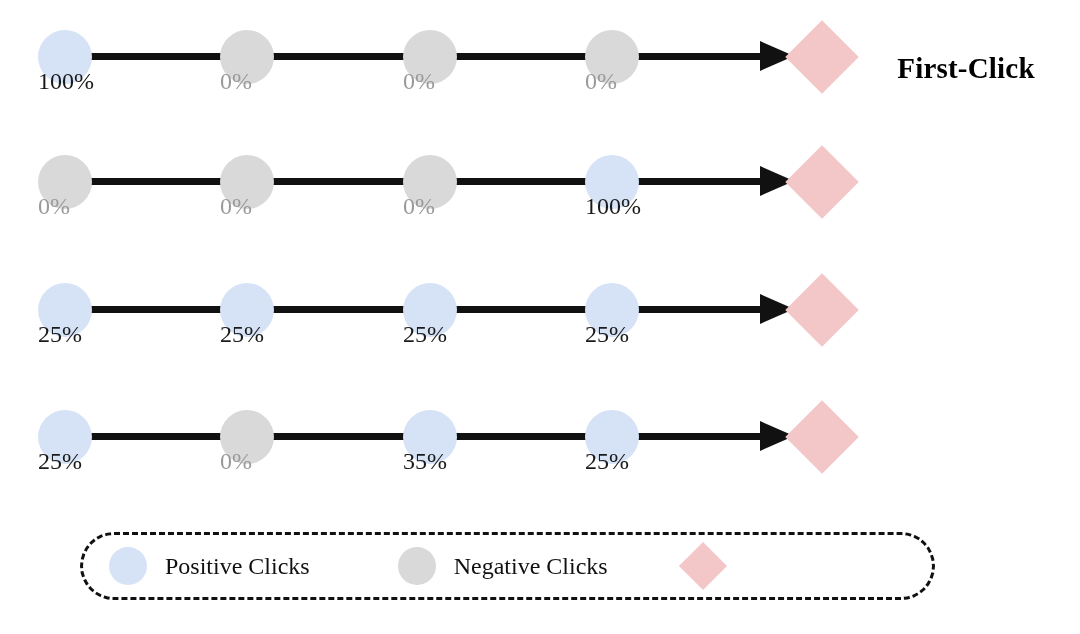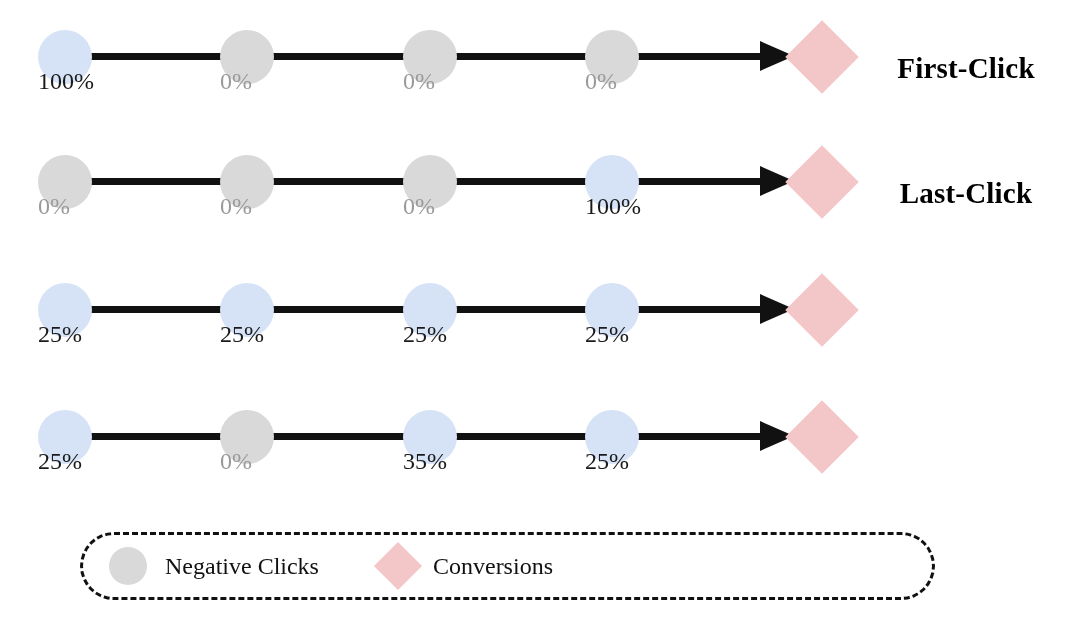--- a/index.html
+++ b/index.html
@@ -123,21 +123,21 @@
     align-items: center;
     padding-left: 26px;
     box-sizing: border-box;
   }
   .legend-item {
     display: flex;
     align-items: center;
     white-space: nowrap;
   }
   .legend-item.li-0 { margin-right: 88px; }
-  .legend-item.li-1 { margin-right: 56px; }
+  .legend-item.li-1 { margin-right: 72px; }
 
   .swatch-circle {
     width: 38px; height: 38px;
     border-radius: 50%;
     margin-right: 18px;
     flex: none;
   }
   .swatch-circle.positive { background: #d6e3f7; }
   .swatch-circle.negative { background: #d9d9d9; }
 
@@ -199,21 +199,20 @@
       <div class="node negative" style="left:220px;"></div>
       <div class="node negative" style="left:403px;"></div>
       <div class="node positive" style="left:585px;"></div>
 
       <div class="pct negative" style="left:38px;">0%</div>
       <div class="pct negative" style="left:220px;">0%</div>
       <div class="pct negative" style="left:403px;">0%</div>
       <div class="pct positive" style="left:585px;">100%</div>
 
       <div class="diamond" style="left:796px;"></div>
-      <div class="row-label" style="left:866px;">Last-Click</div>
     </div>
   </div>
 
   <div class="row" style="top:253px;">
     <div class="track">
       <div class="connector" style="left:85px;  width:140px;"></div>
       <div class="connector" style="left:267px; width:140px;"></div>
       <div class="connector" style="left:450px; width:140px;"></div>
       <div class="arrow-line" style="left:632px; width:130px;"></div>
       <div class="arrow-head" style="left:760px;"></div>
@@ -250,29 +249,32 @@
       <div class="pct positive" style="left:403px;text-align:center;">35%</div>
       <div class="pct positive" style="left:585px;">25%</div>
 
       <div class="diamond" style="left:796px;"></div>
     </div>
   </div>
 
   <div id="legend">
     <div class="legend-items">
 
+      <div class="legend-item li-0">
+        <span class="swatch-circle positive"></span>
+        <span class="legend-label">Positive Clicks</span>
+      </div>
 
       <div class="legend-item li-1">
         <span class="swatch-circle negative"></span>
         <span class="legend-label">Negative Clicks</span>
       </div>
 
       <div class="legend-item li-2">
         <span class="swatch-diamond-wrap">
           <span class="swatch-diamond"></span>
         </span>
-        <span class="legend-label">Conversions</span>
       </div>
 
     </div>
   </div>
 
 </div>
 
 </body></html>

